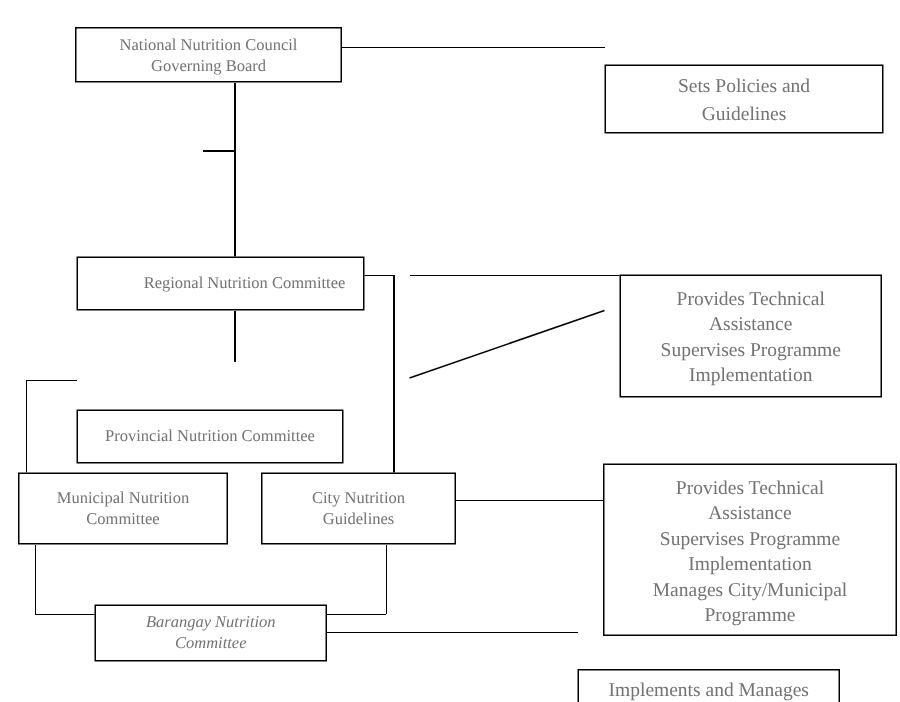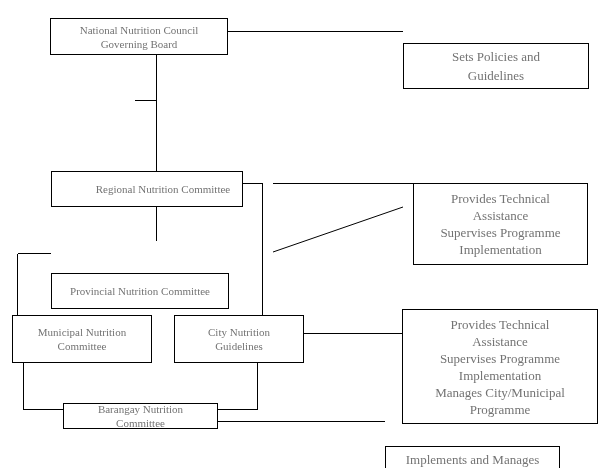--- a/index.html
+++ b/index.html
@@ -43,21 +43,21 @@
     line-height: 17px;
     margin-top: 36px;
   }
   
   #node-governing-board   { left: 50px;  top: 18px;  width: 178px; height: 37px; }
   #node-nnc-secretariat   { left: 51px;  top: 90px;  width: 84px;  height: 34px; }
   #node-regional          { left: 51px;  top: 171px; width: 192px; height: 36px; padding-left: 32px; }
   #node-provincial        { left: 51px;  top: 241px; width: 178px; height: 36px; margin-top: 32px; }
   #node-municipal         { left: 12px;  top: 315px; width: 140px; height: 48px; }
   #node-city              { left: 174px; top: 315px; width: 130px; height: 48px; }
-  #node-barangay          { left: 63px;  top: 403px; width: 155px; height: 26px; }
+  #node-barangay          { left: 63px;  top: 403px; width: 155px; height: 38px; font-style: italic; }
   
   #node-sets-policies     { left: 403px; top: 7px;   width: 186px; height: 46px; line-height: 19px; }
   #node-provides-regional { left: 413px; top: 147px; width: 175px; height: 82px; }
   #node-provides-city     { left: 402px; top: 273px; width: 196px; height: 115px; }
   #node-implements        { left: 385px; top: 410px; width: 175px; height: 46px; line-height: 19px; }
 </style>
 </head>
 <body>
 
 <div id="canvas">

